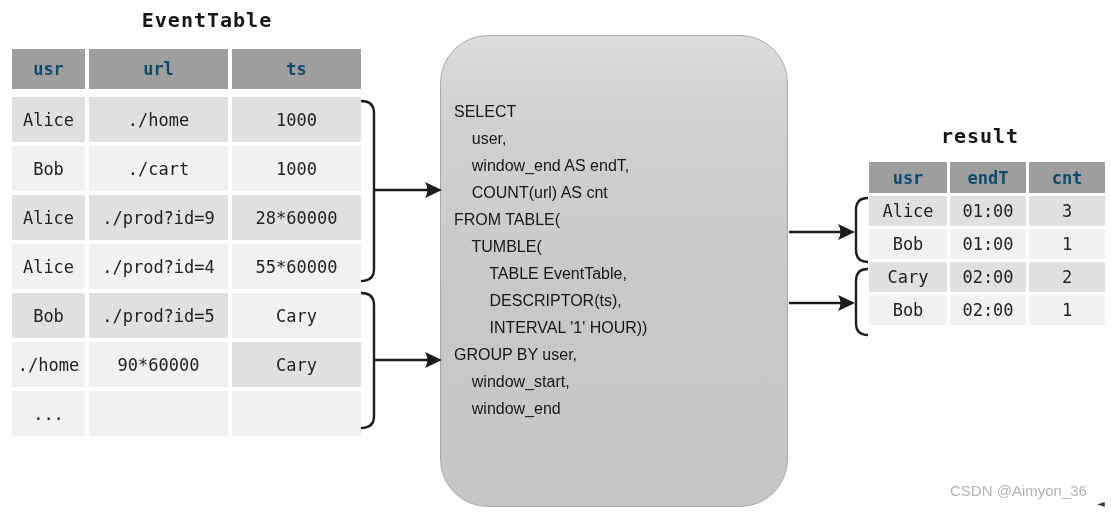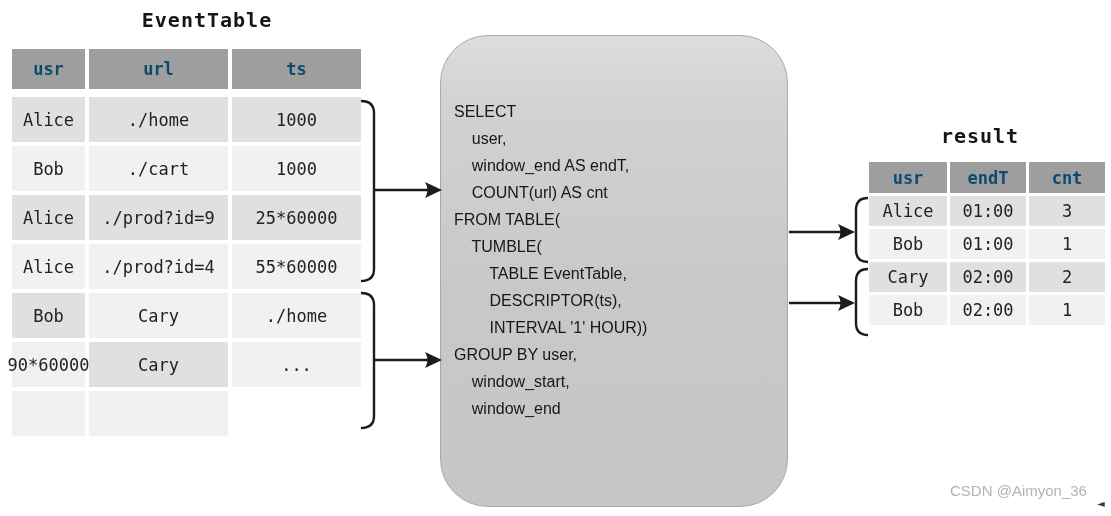--- a/index.html
+++ b/index.html
@@ -94,25 +94,26 @@
       </div>
     <div class="tbody et-body">
         <div class="cell dark">Alice</div>
         <div class="cell dark">./home</div>
         <div class="cell dark">1000</div>
         <div class="cell light">Bob</div>
         <div class="cell light">./cart</div>
         <div class="cell light">1000</div>
         <div class="cell dark">Alice</div>
         <div class="cell dark">./prod?id=9</div>
-        <div class="cell dark">25*60000</div>
+        <div class="cell dark">28*60000</div>
         <div class="cell light">Alice</div>
         <div class="cell light">./prod?id=4</div>
         <div class="cell light">55*60000</div>
         <div class="cell dark">Bob</div>
+        <div class="cell dark">./prod?id=5</div>
         <div class="cell light">Cary</div>
         <div class="cell light">./home</div>
         <div class="cell light">90*60000</div>
         <div class="cell dark">Cary</div>
         <div class="cell light">...</div>
         <div class="cell light"></div>
         <div class="cell light"></div>
       </div>
   </div>
 

